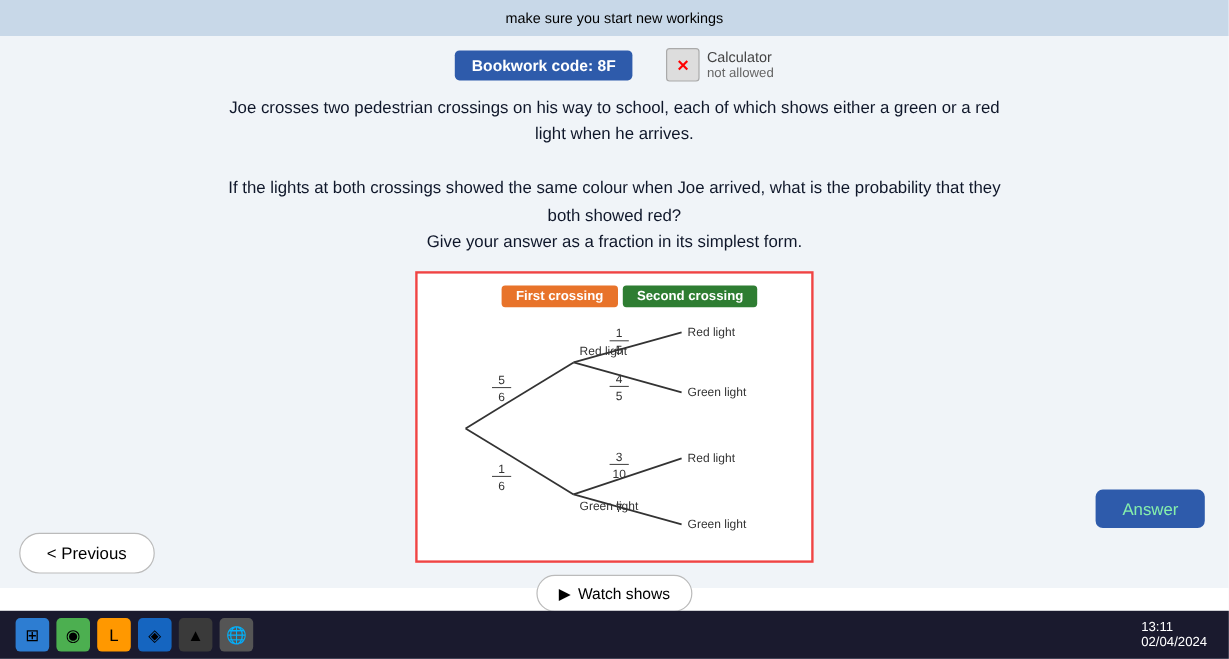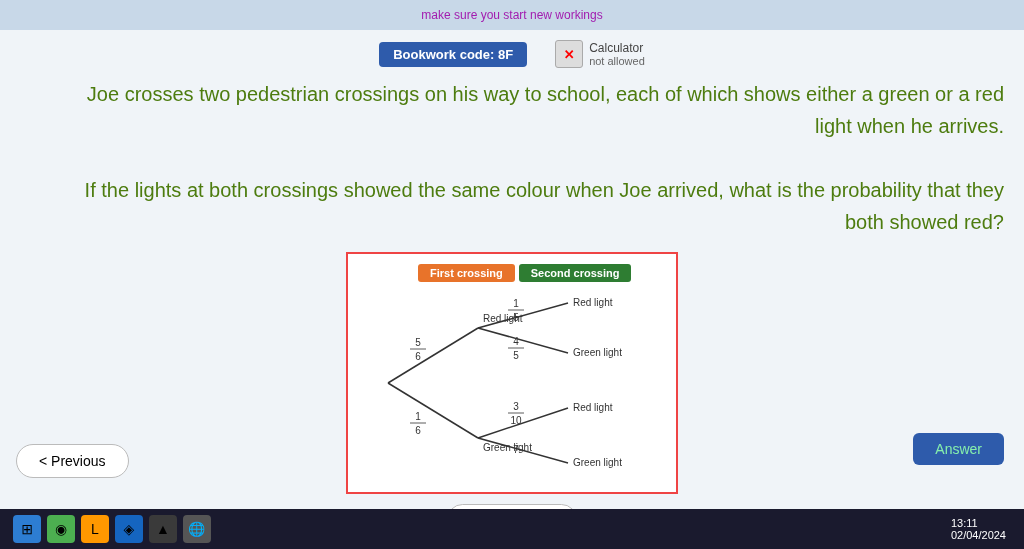--- a/index.html
+++ b/index.html
@@ -11,21 +11,21 @@
       overflow: hidden;
       position: relative;
     }
     .top-bar {
       background: #c8d8e8;
       height: 30px;
       display: flex;
       align-items: center;
       justify-content: center;
       font-size: 12px;
-      color: #a21caf;
+      color: #000000;
     }
     .main-content {
       background: #f0f4f8;
       padding: 10px 20px 10px 20px;
       position: relative;
     }
     .header-row {
       display: flex;
       align-items: center;
       justify-content: center;
@@ -58,23 +58,23 @@
       justify-content: center;
       font-size: 11px;
       position: relative;
     }
     .calc-x {
       color: red;
       font-weight: bold;
       font-size: 13px;
     }
     .question-text {
-      text-align: right;
-      font-size: 20px;
-      color: #4d7c0f;
+      text-align: center;
+      font-size: 14px;
+      color: #0f172a;
       line-height: 1.6;
       margin-bottom: 14px;
     }
     .prob-diagram-area {
       display: flex;
       justify-content: center;
       margin-bottom: 10px;
     }
     .prob-diagram {
       background: white;
@@ -209,20 +209,21 @@
         </div>
       </div>
     </div>
 
     <div class="question-text">
       <span>Joe crosses two pedestrian crossings on his way to school, each of which shows either a green or a red</span><br>
       <span>light when he arrives.</span><br>
       <br>
       <span>If the lights at both crossings showed the same colour when Joe arrived, what is the probability that they</span><br>
       <span>both showed red?</span><br>
+      <span>Give your answer as a fraction in its simplest form.</span>
     </div>
 
     <div class="prob-diagram-area">
       <div class="prob-diagram">
         
         <div class="diagram-header">
           <div class="header-first">First crossing</div>
           <div class="header-second">Second crossing</div>
         </div>
 

